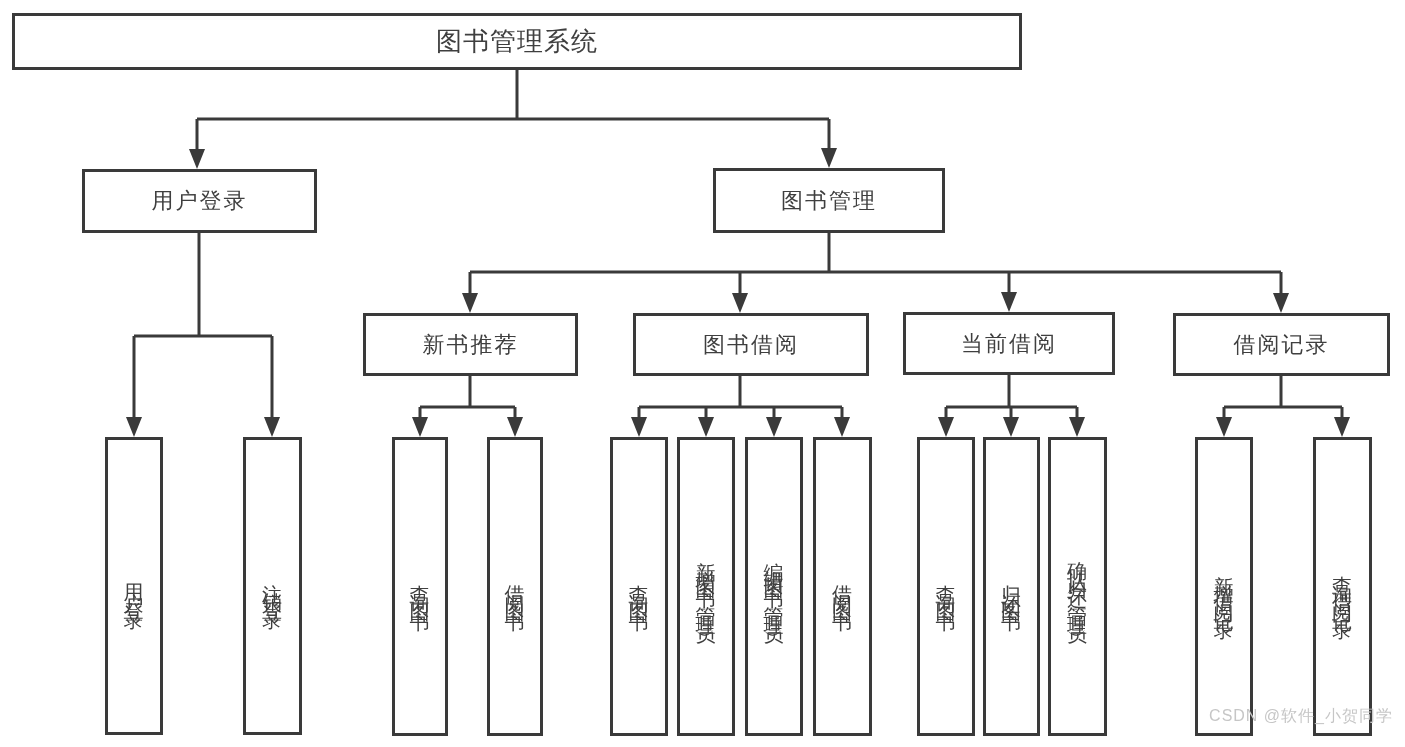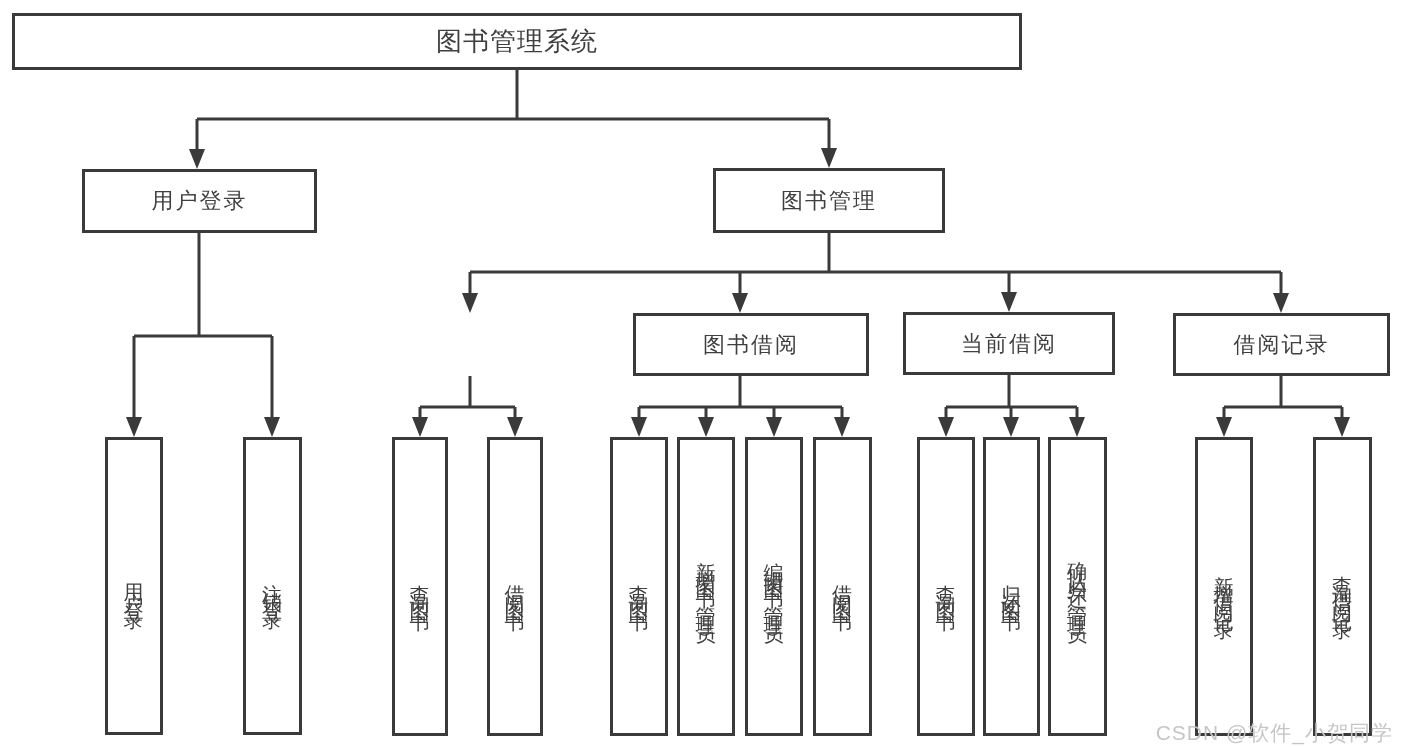--- a/index.html
+++ b/index.html
@@ -32,22 +32,22 @@
   .box-root{font-size:26px;letter-spacing:1px;}
   .box-v{font-size:20px;}
   .box-v .vtext{
     writing-mode:vertical-rl;
     letter-spacing:9px;
     line-height:1;
     white-space:nowrap;
   }
   .watermark{
     position:absolute;
-    right:12px;bottom:0;
-    font-size:21px;
+    right:12px;bottom:20px;
+    font-size:16px;
     color:var(--wm);
     letter-spacing:1px;
     z-index:5;
     pointer-events:none;
   }
 </style>
 </head>
 <body>
 
 <div class="canvas">
@@ -99,20 +99,23 @@
     <span>图书管理系统</span>
   </div>
 
   <div class="box box-h" style="left:82px;top:169px;width:235px;height:64px;">
     <span>用户登录</span>
   </div>
   <div class="box box-h" style="left:713px;top:168px;width:232px;height:65px;align-items:center;">
     <span>图书管理</span>
   </div>
 
+  <div class="box box-h" style="left:363px;top:313px;width:215px;height:63px;">
+    <span>新书推荐</span>
+  </div>
   <div class="box box-h" style="left:633px;top:313px;width:236px;height:63px;">
     <span>图书借阅</span>
   </div>
   <div class="box box-h" style="left:903px;top:312px;width:212px;height:63px;">
     <span>当前借阅</span>
   </div>
   <div class="box box-h" style="left:1173px;top:313px;width:217px;height:63px;">
     <span>借阅记录</span>
   </div>
 

